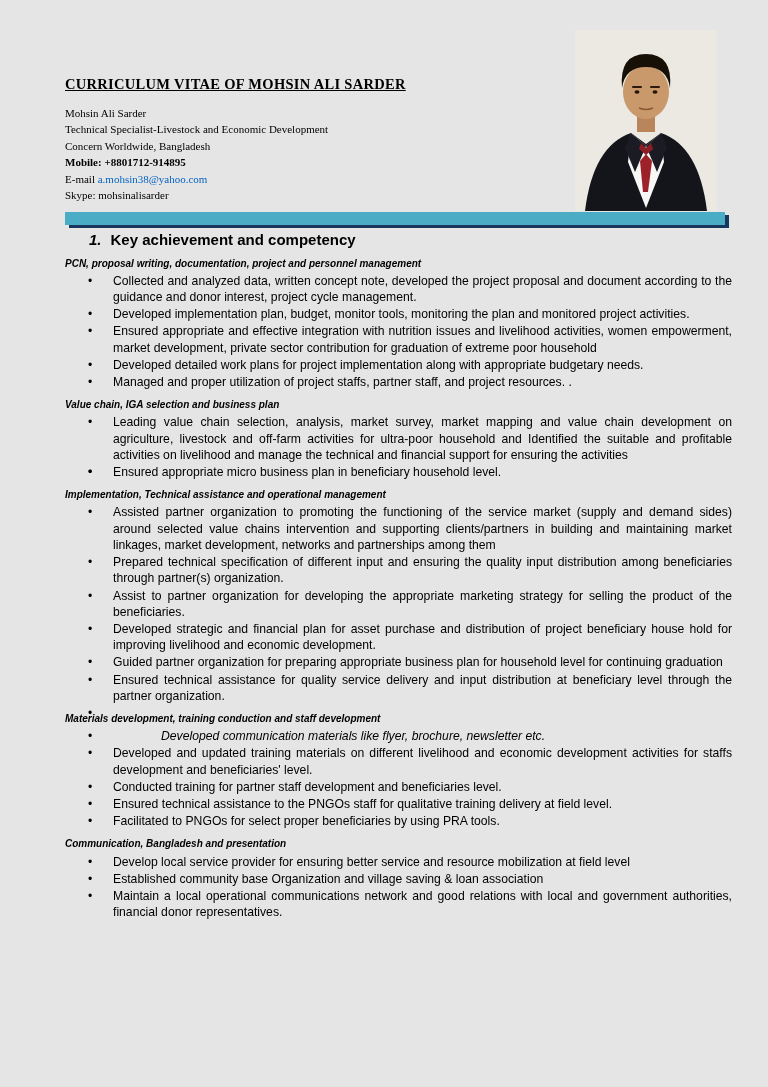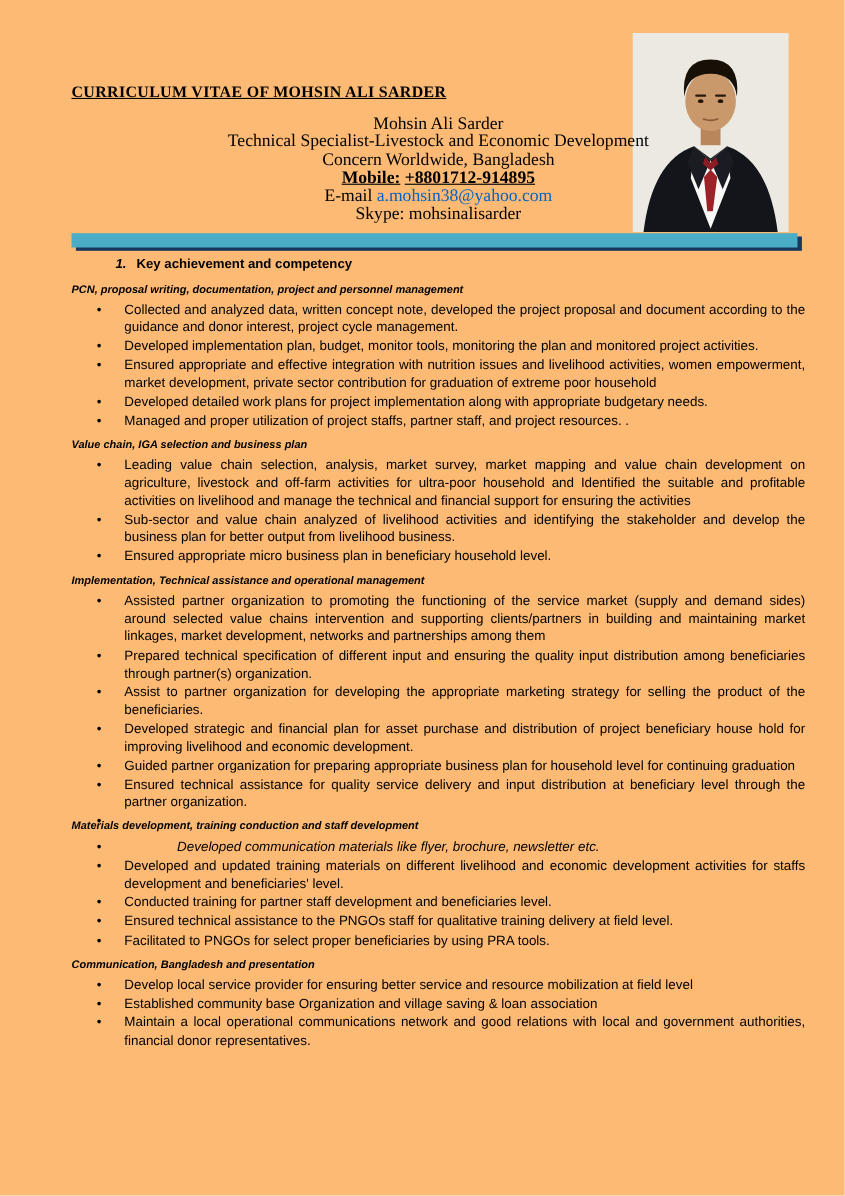--- a/index.html
+++ b/index.html
@@ -1,21 +1,21 @@
 <!DOCTYPE html>
 <html><head>
 <meta charset="utf-8">
 <style>
   * { box-sizing: border-box; }
   html, body { margin: 0; padding: 0; background: #ffffff; }
   .page {
     position: relative;
     width: 768px;
     height: 1087px;
-    background: #fdba74;
+    background: #e5e5e5;
     overflow: hidden;
     color: #000;
     font-family: "Liberation Sans", sans-serif;
   }
   .content {
     position: absolute;
     left: 65px;
     top: 76px;
     width: 667px;
   }
@@ -23,37 +23,36 @@
     font-family: "Liberation Serif", serif;
     font-weight: bold;
     font-size: 14.5px;
     letter-spacing: 0.3px;
     text-decoration: underline;
     white-space: nowrap;
   }
   .contact {
     margin-top: 12px;
     font-family: "Liberation Serif", serif;
-    font-size: 16px;
+    font-size: 11px;
     line-height: 16.4px;
-    text-align: center;
   }
-  .contact .b { font-weight: bold; text-decoration: underline; }
+  .contact .b { font-weight: bold; }
   a.email { color: #0563c1; cursor: pointer; }
   .bar {
     margin-top: 9px;
     width: 660px;
     height: 13px;
     background: #4bacc6;
     box-shadow: 4px 3px 0 #17375e;
   }
   .section-line {
     margin-top: 7px;
-    margin-left: 40px;
-    font-size: 12px;
+    margin-left: 24px;
+    font-size: 15px;
     font-weight: bold;
     line-height: 16.2px;
   }
   .section-line .num { font-style: italic; margin-right: 9px; }
   .subheading {
     font-weight: bold;
     font-style: italic;
     font-size: 10px;
     line-height: 16.2px;
     margin-top: 7px;
@@ -151,21 +150,21 @@
         <ul class="bullets">
           <li><span class="marker">•</span><span class="btext">Collected and analyzed data, written concept note, developed the project proposal and document according to the guidance and donor interest, project cycle management.</span></li>
           <li><span class="marker">•</span><span class="btext">Developed implementation plan, budget, monitor tools, monitoring the plan and monitored project activities.</span></li>
           <li><span class="marker">•</span><span class="btext">Ensured appropriate and effective integration with nutrition issues and livelihood activities, women empowerment, market development, private sector contribution for graduation of extreme poor household</span></li>
           <li><span class="marker">•</span><span class="btext">Developed detailed work plans for project implementation along with appropriate budgetary needs.</span></li>
           <li><span class="marker">•</span><span class="btext">Managed and proper utilization of project staffs, partner staff, and project resources. .</span></li>
         </ul>
         <div class="subheading">Value chain, IGA selection and business plan</div>
         <ul class="bullets">
           <li><span class="marker">•</span><span class="btext">Leading value chain selection, analysis, market survey, market mapping and value chain development on agriculture, livestock and off-farm activities for ultra-poor household and Identified the suitable and profitable activities on livelihood and manage the technical and financial support for ensuring the activities</span></li>
-          <li><span class="marker">•</span><span class="btext">Sub-sector and value chain analyzed of livelihood activities and identifying the stakeholder and develop the business plan for better output from livelihood business.</span></li>
+          <li><span class="marker">•</span></li>
           <li><span class="marker">•</span><span class="btext">Ensured appropriate micro business plan in beneficiary household level.</span></li>
         </ul>
         <div class="subheading">Implementation, Technical assistance and operational management</div>
         <ul class="bullets">
           <li><span class="marker">•</span><span class="btext">Assisted partner organization to promoting the functioning of the service market (supply and demand sides) around selected value chains intervention and supporting clients/partners in building and maintaining market linkages, market development, networks and partnerships among them</span></li>
           <li><span class="marker">•</span><span class="btext">Prepared technical specification of different input and ensuring the quality input distribution among beneficiaries through partner(s) organization.</span></li>
           <li><span class="marker">•</span><span class="btext">Assist to partner organization for developing the appropriate marketing strategy for selling the product of the beneficiaries.</span></li>
           <li><span class="marker">•</span><span class="btext">Developed strategic and financial plan for asset purchase and distribution of project beneficiary house hold for improving livelihood and economic development.</span></li>
           <li><span class="marker">•</span><span class="btext">Guided partner organization for preparing appropriate business plan for household level for continuing graduation</span></li>
           <li><span class="marker">•</span><span class="btext">Ensured technical assistance for quality service delivery and input distribution at beneficiary level through the partner organization.</span></li>

